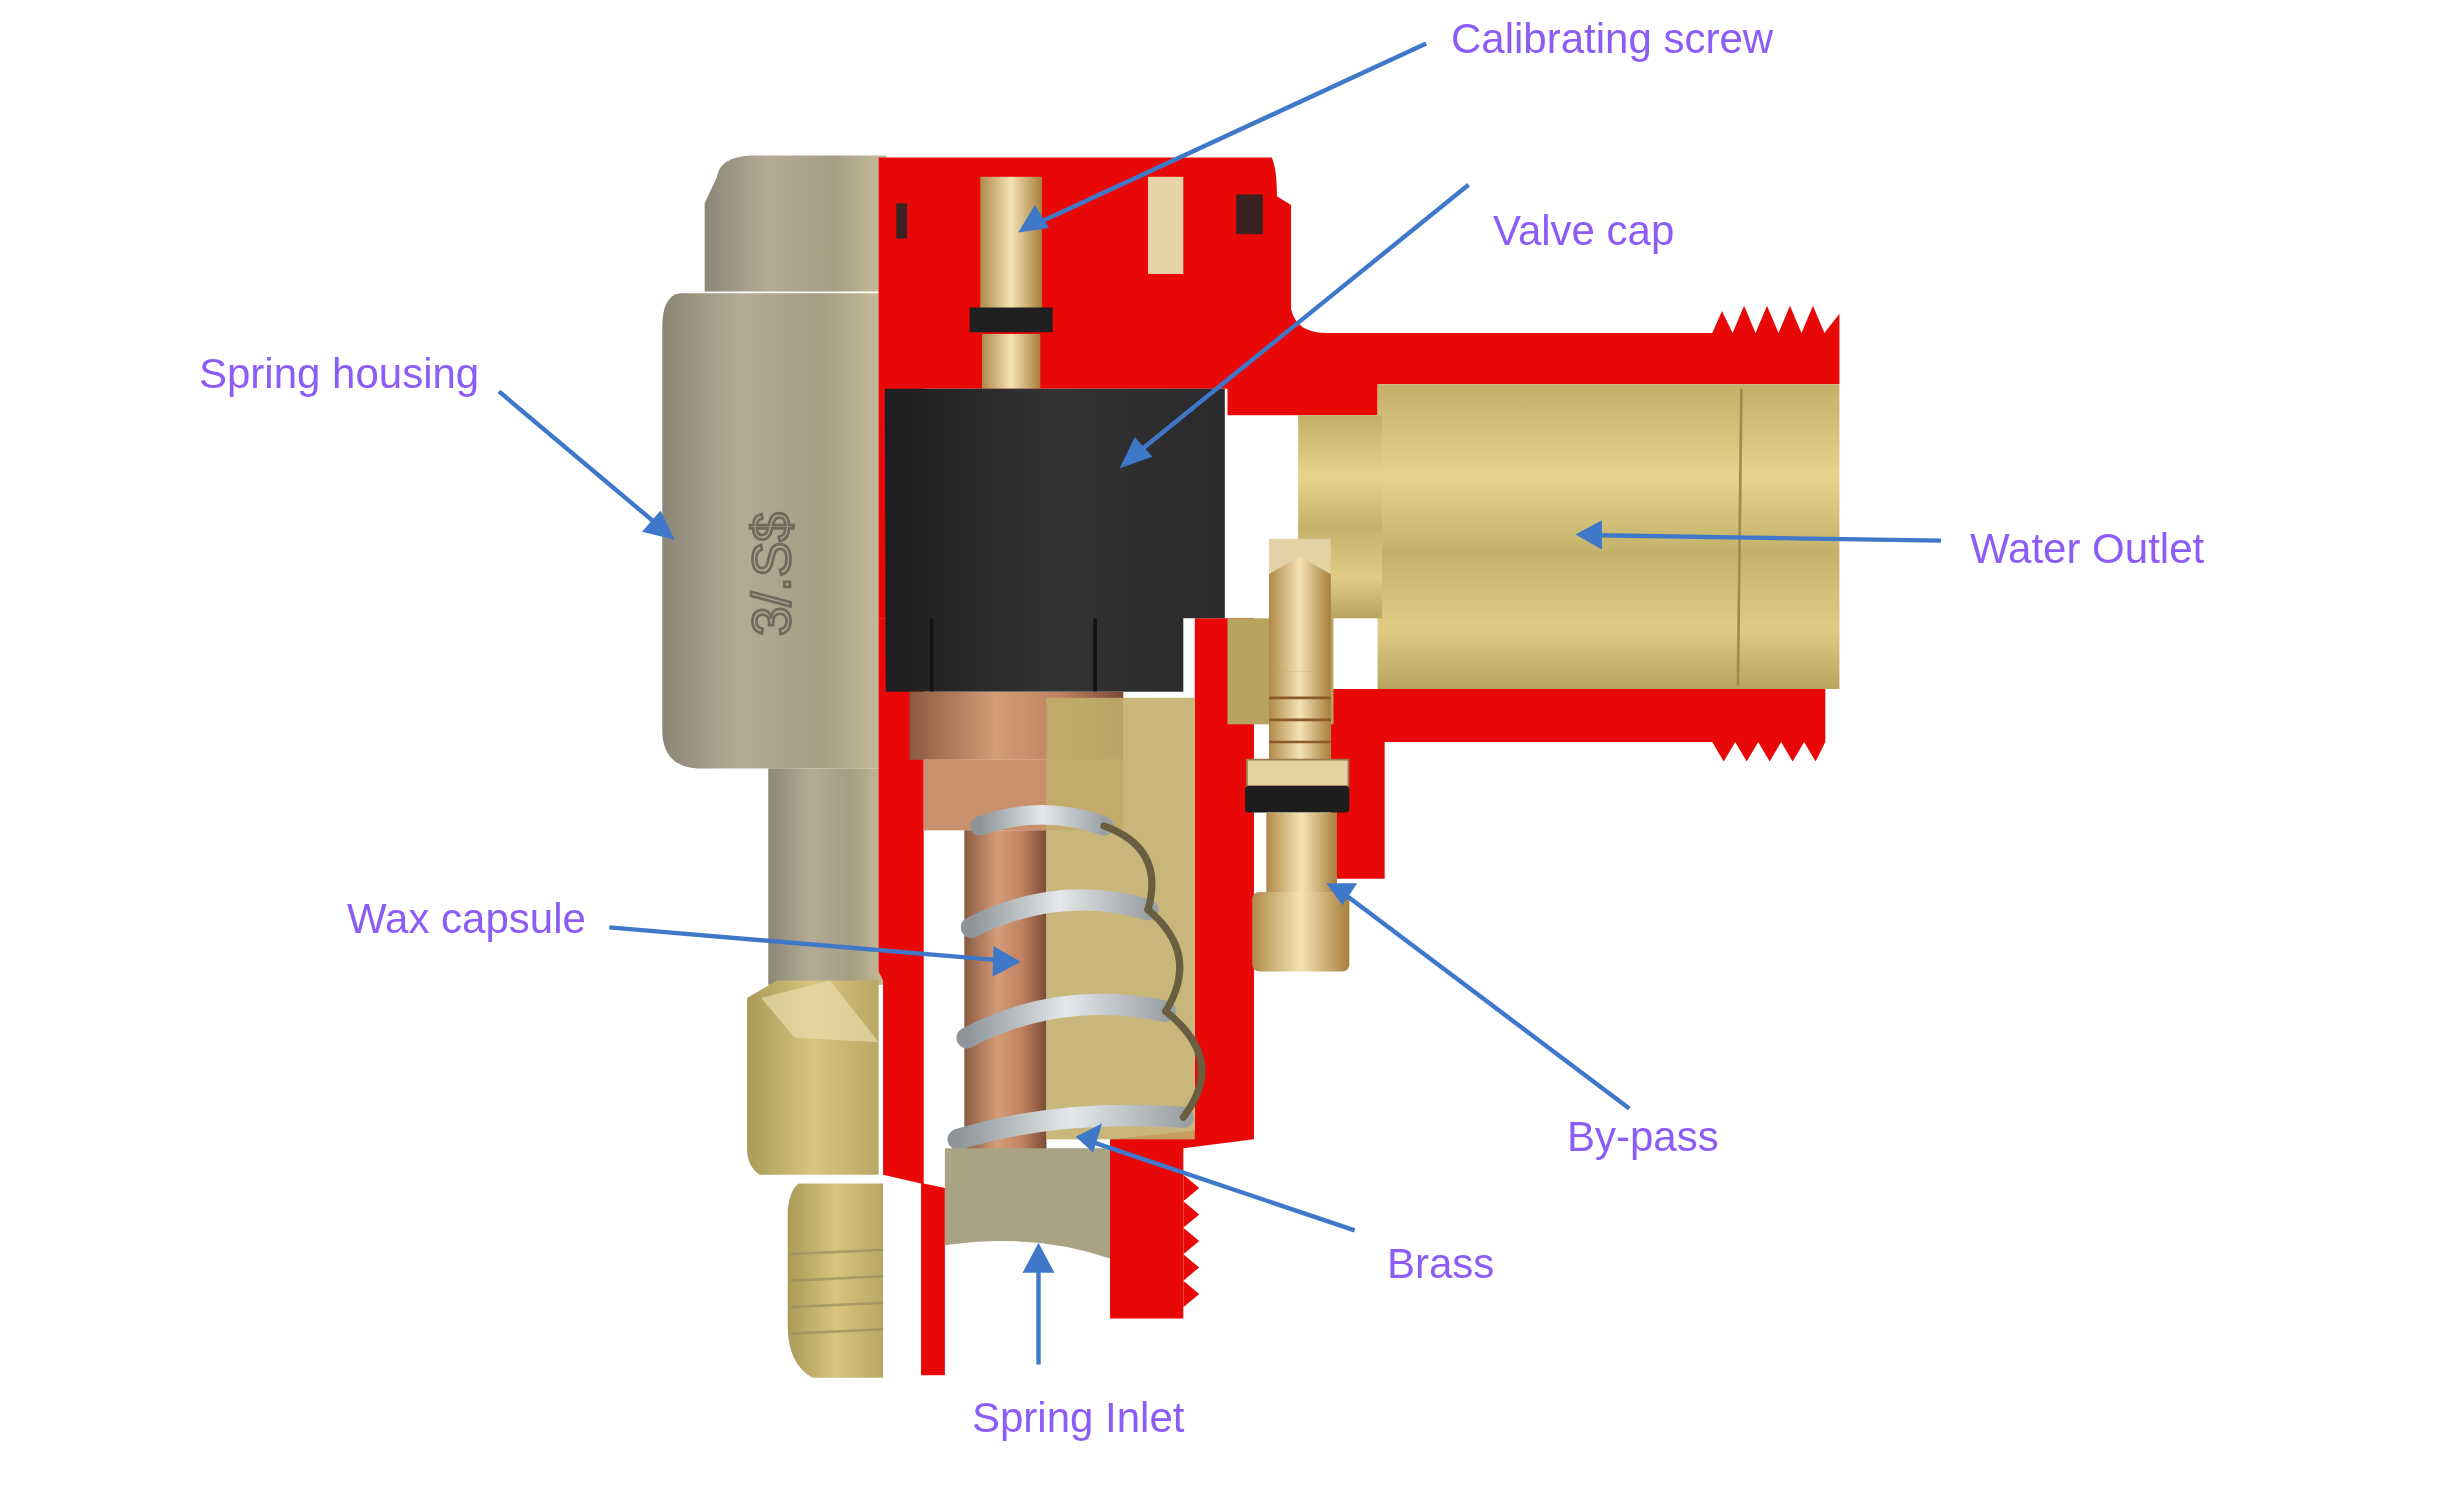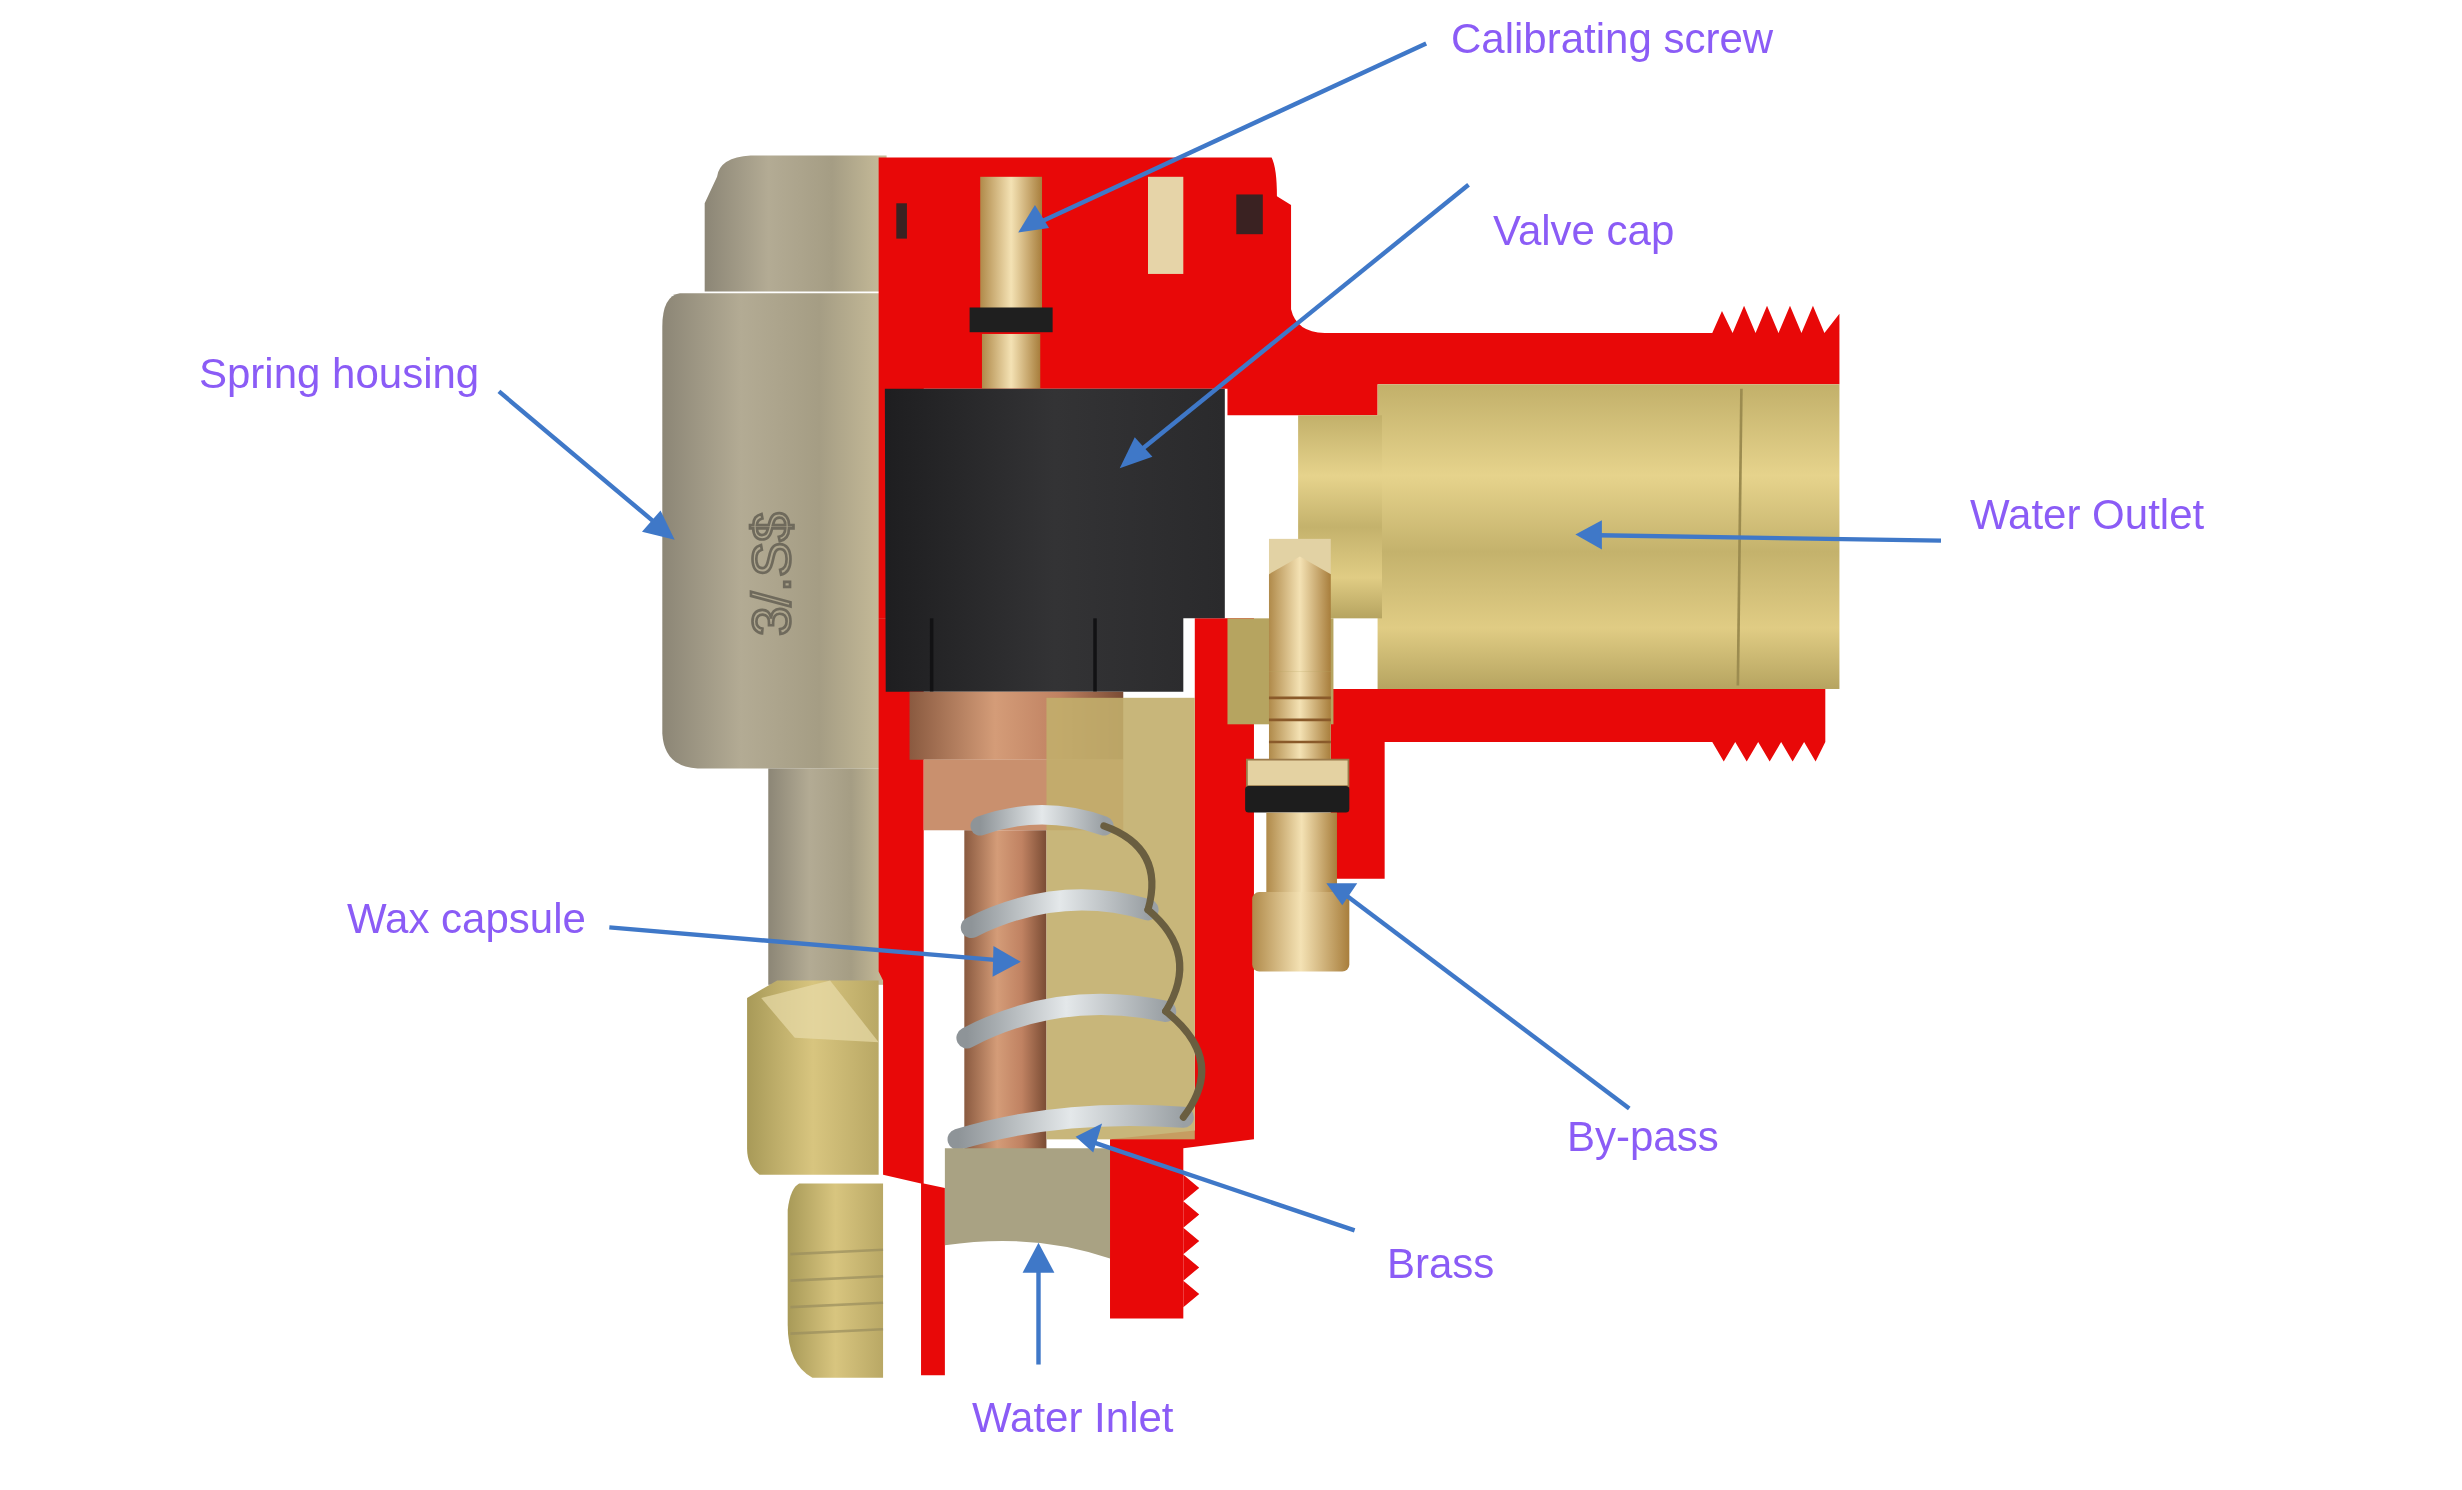--- a/index.html
+++ b/index.html
@@ -184,18 +184,18 @@
     <g>
       <line x1="1176" y1="1545" x2="1176" y2="1435"></line>
       <polygon points="1176,1407 1158,1441 1194,1441" stroke="none"></polygon>
     </g>
   </g>
 </svg>
 
 <div class="label" style="left:1451px; top:17.7px;">Calibrating screw</div>
 <div class="label" style="left:1493px; top:166px;margin-top:44px;">Valve cap</div>
 <div class="label" style="left:199px; top:353px;">Spring housing</div>
-<div class="label" style="left:1970px; top:494px;">Water Outlet</div>
+<div class="label" style="left:1970px; top:528px;">Water Outlet</div>
 <div class="label" style="left:347px; top:898px;">Wax capsule</div>
 <div class="label" style="left:1560px; top:1116px;margin-left:7px;">By-pass</div>
 <div class="label" style="left:1387px; top:1243px;">Brass</div>
-<div class="label" style="left:972px; top:1397px;">Water Inlet</div>
+<div class="label" style="left:972px; top:1397px;">Spring Inlet</div>
 
 
 </body></html>

